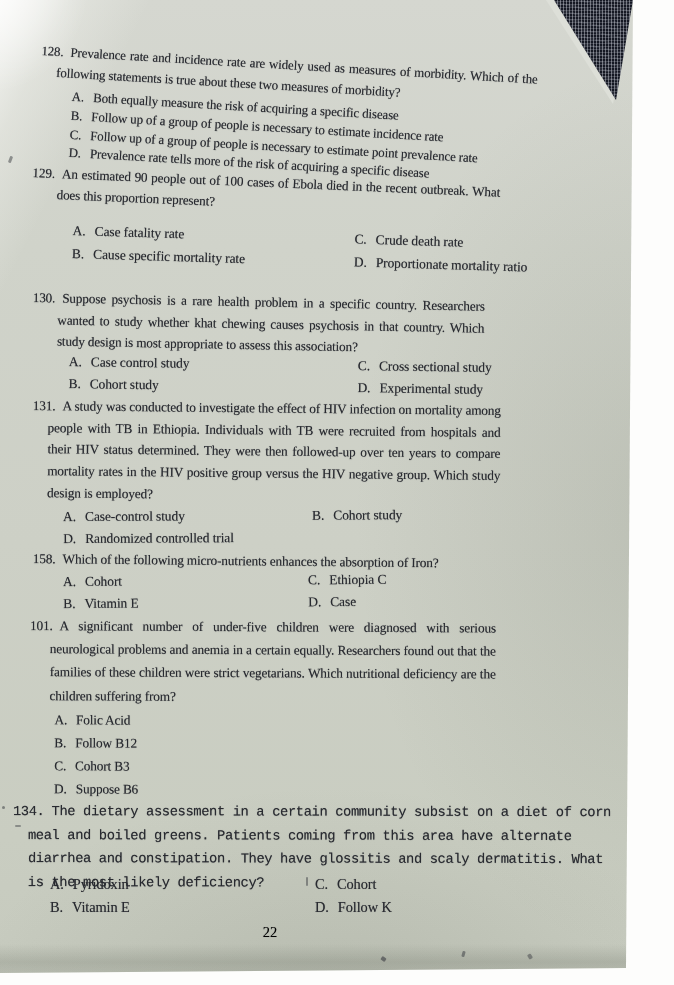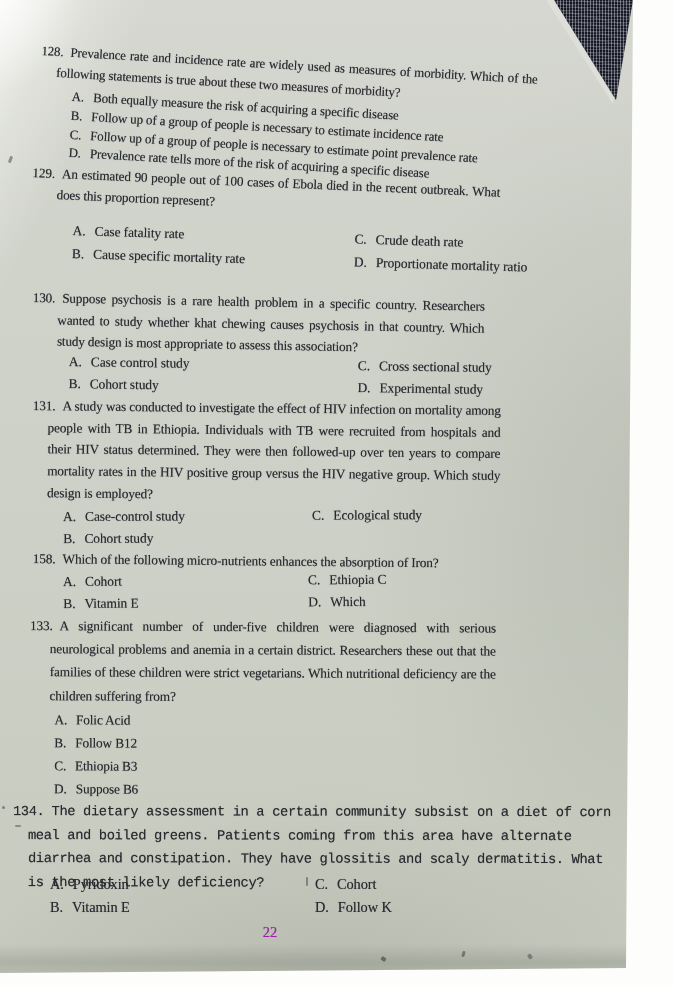--- a/index.html
+++ b/index.html
@@ -48,21 +48,21 @@
   .opts1 .opt { white-space:nowrap; }
   .opts2 {
     position:absolute; display:grid; color:#282a30;
     transform-origin:left top;
     text-shadow: 0 0.2px 0.7px rgba(40,42,48,0.55);
     letter-spacing:-0.1px;
   }
   .opt { white-space:nowrap; }
   .olab { margin-right:9px; }
   .pagenum {
-    position:absolute; color:#a21caf; text-shadow:0 0.2px 0.7px rgba(40,42,48,0.5);
+    position:absolute; color:#000000; text-shadow:0 0.2px 0.7px rgba(40,42,48,0.5);
   }
   .content { position:absolute; inset:0; filter: blur(0.27px); }
   
   .speck { position:absolute; background:#4a4c50; border-radius:1px; }
 </style>
 </head>
 <body>
 
 <div class="stage">
   <div class="paper"></div>
@@ -107,44 +107,44 @@
       <div class="opt"><span class="olab">D.</span><span>Experimental study</span></div>
     </div>
 
     <div class="q" style="left:33px; top:395px; width:468px; transform:rotate(0.6deg); font-size:13.3px;">
       <p style="padding-left:15px; text-indent:-15px; line-height:21.7px;">
         <span class="qnum">131.</span><span>A study was conducted to investigate the effect of HIV infection on mortality among people with TB in Ethiopia. Individuals with TB were recruited from hospitals and their HIV status determined. They were then followed-up over ten years to compare mortality rates in the HIV positive group versus the HIV negative group. Which study design is employed?</span>
       </p>
     </div>
     <div class="opts2" style="left:63px; top:506px; transform:rotate(-0.3deg); grid-template-columns:249px 1fr; line-height:22px; font-size:13.5px;">
       <div class="opt"><span class="olab">A.</span><span>Case-control study</span></div>
-      <div class="opt"><span class="olab">C.</span><span>Ecological study</span></div>
       <div class="opt"><span class="olab">B.</span><span>Cohort study</span></div>
+      <div class="opt"><span class="olab">D.</span><span>Randomized controlled trial</span></div>
     </div>
 
     <div class="q" style="left:33px; top:548px; width:580px; transform:rotate(0.6deg); font-size:13.3px;">
       <p style="text-align:left; line-height:21px; white-space:nowrap;">
         <span class="qnum">158.</span><span>Which of the following micro-nutrients enhances the absorption of Iron?</span>
       </p>
     </div>
     <div class="opts2" style="left:63px; top:571px; transform:rotate(-0.4deg); grid-template-columns:245px 1fr; line-height:22px; font-size:13.5px;">
       <div class="opt"><span class="olab">A.</span><span>Cohort</span></div>
       <div class="opt"><span class="olab">C.</span><span>Ethiopia C</span></div>
       <div class="opt"><span class="olab">B.</span><span>Vitamin E</span></div>
-      <div class="opt"><span class="olab">D.</span><span>Which</span></div>
+      <div class="opt"><span class="olab">D.</span><span>Case</span></div>
     </div>
 
     <div class="q" style="left:30px; top:614px; width:466px; transform:rotate(0.3deg); font-size:13.3px;">
       <p style="padding-left:20px; text-indent:-20px; line-height:23.2px;">
-        <span class="qnum">133.</span><span>A significant number of under-five children were diagnosed with serious neurological problems and anemia in a certain district. Researchers these out that the families of these children were strict vegetarians. Which nutritional deficiency are the children suffering from?</span>
+        <span class="qnum">101.</span><span>A significant number of under-five children were diagnosed with serious neurological problems and anemia in a certain equally. Researchers found out that the families of these children were strict vegetarians. Which nutritional deficiency are the children suffering from?</span>
       </p>
       <div class="opts1" style="margin-left:25px; margin-top:1px; line-height:23.2px;">
         <div class="opt"><span class="olab">A.</span><span>Folic Acid</span></div>
         <div class="opt"><span class="olab">B.</span><span>Follow B12</span></div>
-        <div class="opt"><span class="olab">C.</span><span>Ethiopia B3</span></div>
+        <div class="opt"><span class="olab">C.</span><span>Cohort B3</span></div>
         <div class="opt"><span class="olab">D.</span><span>Suppose B6</span></div>
       </div>
     </div>
 
     <div class="q" style="left:13px; top:800px; width:606px; transform:rotate(0.1deg); font-size:13.8px; letter-spacing:-0.4px;">
       <p style="padding-left:15px; text-indent:-15px; line-height:23.5px; text-align:left;font-family:Liberation Mono, monospace;">
         <span class="qnum">134.</span><span>The dietary assessment in a certain community subsist on a diet of corn meal and boiled greens. Patients coming from this area have alternate diarrhea and constipation. They have glossitis and scaly dermatitis.  What is the most likely deficiency?</span>
       </p>
     </div>
     <div class="opts2" style="left:50px; top:873px; grid-template-columns:265px 1fr; line-height:22.5px; font-size:14.4px;">

